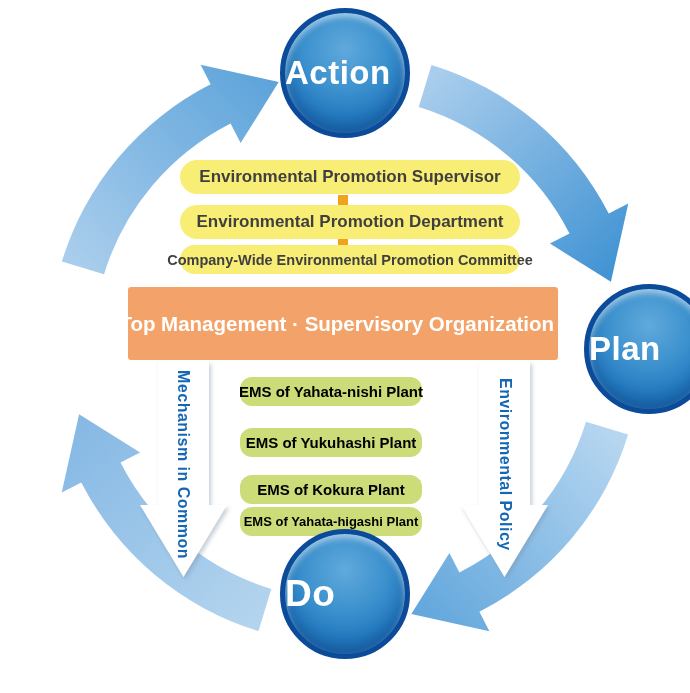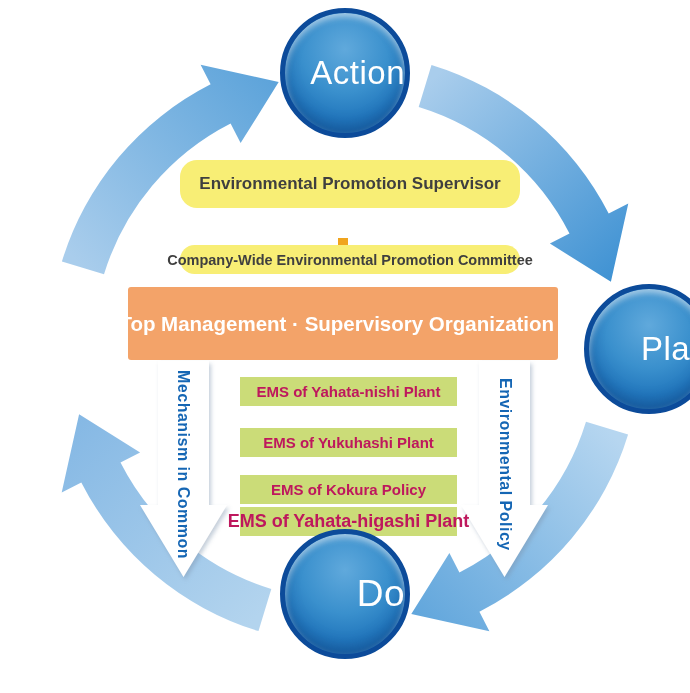--- a/index.html
+++ b/index.html
@@ -8,31 +8,31 @@
     background:#fff;font-family:"Liberation Sans","DejaVu Sans",sans-serif;
   }
   .layer{position:absolute;left:0;top:0;width:690px;height:693px;}
 
   
   .node{
     position:absolute;width:120px;height:120px;border-radius:50%;
     border:5px solid #0c4b9a;
     background:radial-gradient(circle at 50% 30%, #60a9dc 0%, #3a90cd 42%, #2277bd 68%, #155fa4 100%);
     box-shadow:inset 0 4px 6px rgba(255,255,255,.55), inset 0 -7px 14px rgba(8,50,110,.35);
-    display:flex;align-items:center;justify-content:flex-end;
-    color:#fff;font-weight:normal;font-size:33px;letter-spacing:.5px;
+    display:flex;align-items:center;justify-content:flex-start;
+    color:#fff;font-weight:bold;font-size:33px;letter-spacing:.5px;
   }
   .node-action{left:280px;top:8px;}
   .node-check{left:8px;top:284px;}
   .node-plan{left:584px;top:284px;}
   .node-do{left:280px;top:529px;font-size:37px;}
 
   
   .pill{
-    position:absolute;left:180px;width:340px;height:48px;border-radius:17px;
+    position:absolute;left:180px;width:340px;height:34px;border-radius:17px;
     background:#f8ee75;color:#3f3f3f;font-weight:bold;font-size:17px;
     display:flex;align-items:center;justify-content:center;white-space:nowrap;
   }
   .pill-1{top:160px;}
   .pill-2{top:205px;}
   .pill-3{top:245px;height:29px;border-radius:15px;font-size:14.5px;text-align:center;}
 
   .connector{position:absolute;left:338px;width:10px;background:#f0a41d;}
   .connector-1{top:195px;height:10px;}
   .connector-2{top:238px;height:8px;}
@@ -40,26 +40,26 @@
   
   .banner{
     position:absolute;left:128px;top:287px;width:430px;height:73px;border-radius:3px;
     background:#f3a369;color:#fff;font-weight:bold;font-size:20.5px;line-height:26px;
     display:flex;flex-direction:column;align-items:center;justify-content:center;
     text-align:center;white-space:nowrap;
   }
 
   
   .ems{
-    position:absolute;left:240px;width:217px;height:29px;border-radius:0;
-    background:#cbdc78;color:#be185d;font-weight:bold;font-size:15px;
+    position:absolute;left:240px;width:182px;height:29px;border-radius:12px;
+    background:#cbdc78;color:#000000;font-weight:bold;font-size:15px;
     display:flex;align-items:center;justify-content:center;white-space:nowrap;
   }
   .ems-1{top:377px;} .ems-2{top:428px;} .ems-3{top:442px;} .ems-4{top:475px;}
-  .ems-5{top:507px;font-size:18px;}
+  .ems-5{top:507px;font-size:13px;}
 
   
   .vlabel{
     position:absolute;width:32px;height:185px;top:372px;
     writing-mode:vertical-rl;
     display:flex;align-items:center;justify-content:center;
     color:#1566b4;font-weight:bold;font-size:16px;letter-spacing:.5px;white-space:nowrap;
   }
   .vlabel-left{left:167px;}
   .vlabel-right{left:489px;}
@@ -101,25 +101,26 @@
     <polygon fill="#ffffff" filter="url(#softShadow)" points="479,361 530,361 530,505 548,505 504.5,577 461,505 479,505"></polygon>
   </svg>
 
   <div class="banner">
     <div>Top Management · Supervisory Organization ·</div>
   </div>
 
   <div class="connector connector-1"></div>
   <div class="connector connector-2"></div>
   <div class="pill pill-1">Environmental Promotion Supervisor</div>
+  <div class="pill pill-2">Environmental Promotion Department</div>
   <div class="pill pill-3">Company-Wide Environmental Promotion Committee</div>
 
   <div class="ems ems-1">EMS of Yahata-nishi Plant</div>
   <div class="ems ems-2">EMS of Yukuhashi Plant</div>
-  <div class="ems ems-4">EMS of Kokura Policy</div>
+  <div class="ems ems-4">EMS of Kokura Plant</div>
   <div class="ems ems-5">EMS of Yahata-higashi Plant</div>
 
   <div class="vlabel vlabel-left">Mechanism in Common</div>
   <div class="vlabel vlabel-right">Environmental Policy</div>
 
   <div class="node node-action">
     <span>Action</span>
   </div>
   <div class="node node-plan">
     <span>Plan</span>

